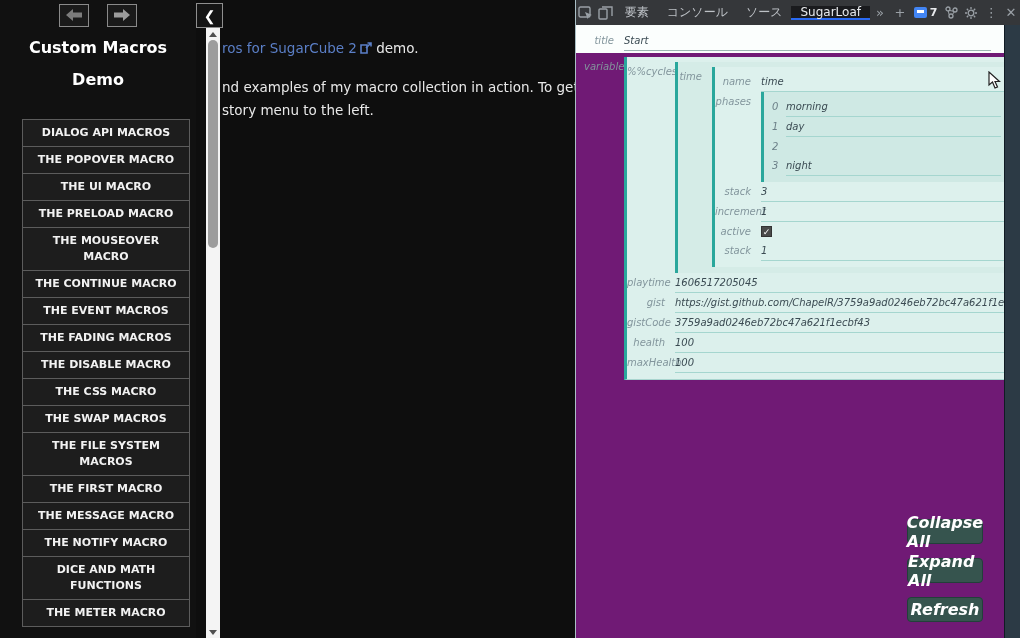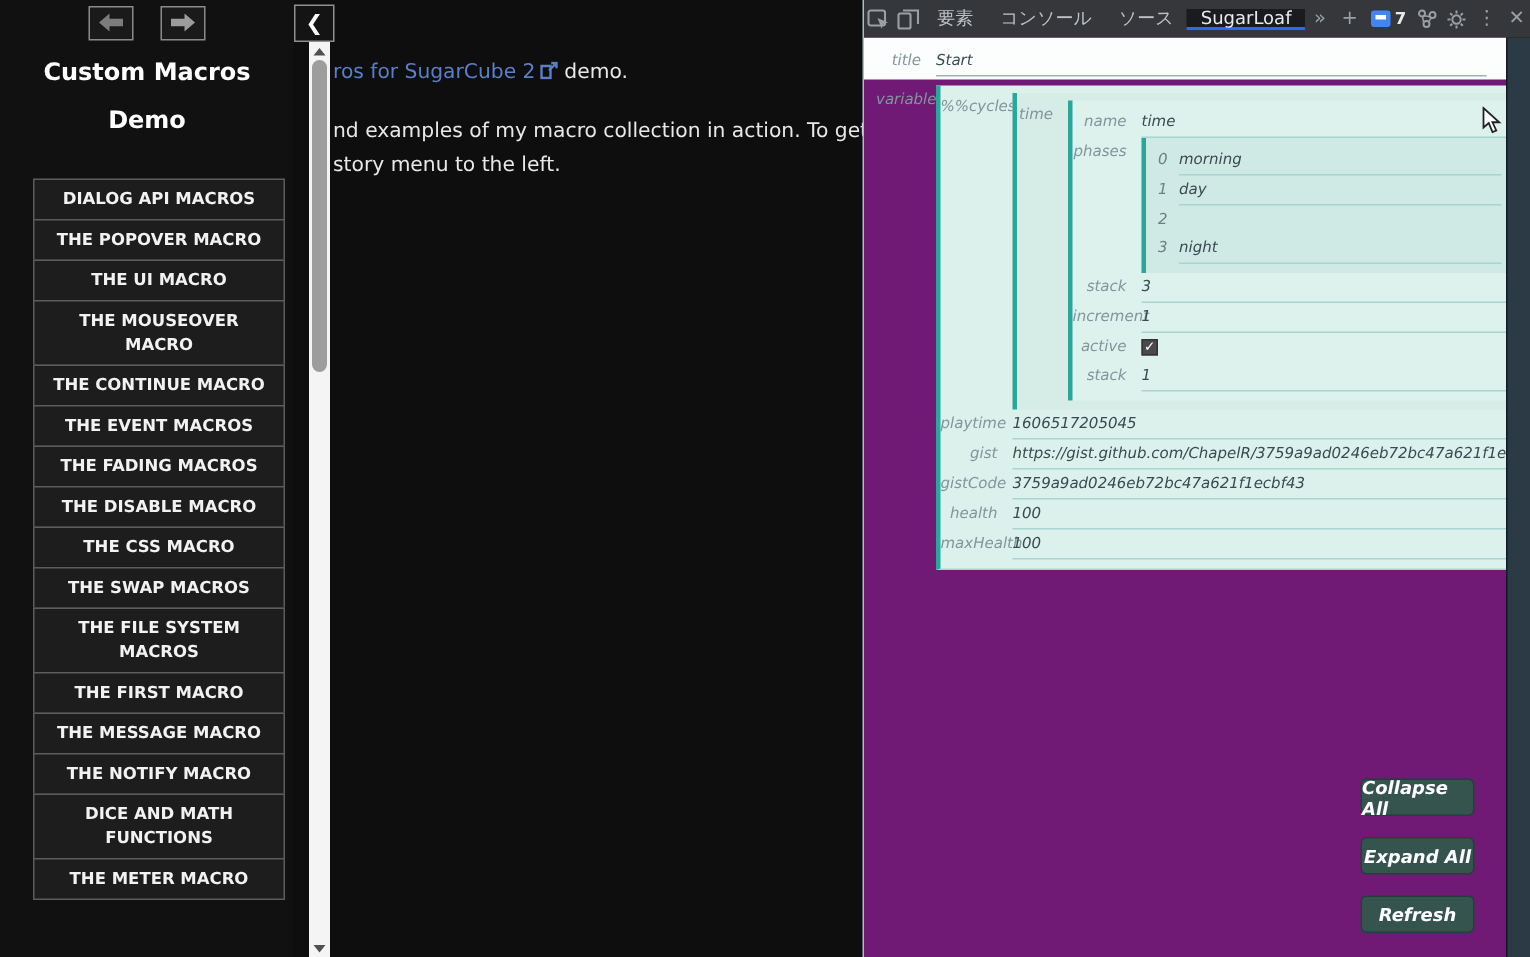--- a/index.html
+++ b/index.html
@@ -95,21 +95,21 @@
   .idx { color:#6b7f87; width:14px; text-align:left; padding-left:8px; flex-shrink:0; }
   .pval { border-bottom:1px solid #a5d6cf; flex:1; margin:0 10px 0 8px; }
 
   .checkbox { width:11px; height:11px; background:#4a4a4a; border:1px solid #333;
               color:#fff; font-size:9px; line-height:10px; text-align:center; margin-top:4px;
               cursor:pointer; }
 
   .dt-buttons { position:absolute; right:22px; bottom:16px; display:flex; flex-direction:column;
                 gap:14px; }
   .dt-btn { width:76px; height:25px; background:#36544e; border:1px solid #22403a; border-radius:4px;
-            color:#fff; font-size:12px; font-weight:bold; display:flex; align-items:center;
+            color:#fff; font-size:16px; font-weight:bold; display:flex; align-items:center;
             justify-content:center; cursor:pointer; font-family:"DejaVu Sans", sans-serif; }
 
   .cursor { position:absolute; left:412px; top:46px; z-index:9; }
 </style>
 </head>
 <body>
 
 <div class="stage">
 
   <div class="story">
@@ -134,20 +134,21 @@
 
       <div class="sidebar-title">
         <div>Custom Macros</div>
         <div>Demo</div>
       </div>
 
       <div class="menu">
         <div class="menu-item">DIALOG API MACROS</div>
         <div class="menu-item">THE POPOVER MACRO</div>
         <div class="menu-item">THE UI MACRO</div>
+        <div class="menu-item">THE PRELOAD MACRO</div>
         <div class="menu-item">THE MOUSEOVER MACRO</div>
         <div class="menu-item">THE CONTINUE MACRO</div>
         <div class="menu-item">THE EVENT MACROS</div>
         <div class="menu-item">THE FADING MACROS</div>
         <div class="menu-item">THE DISABLE MACRO</div>
         <div class="menu-item">THE CSS MACRO</div>
         <div class="menu-item">THE SWAP MACROS</div>
         <div class="menu-item">THE FILE SYSTEM MACROS</div>
         <div class="menu-item">THE FIRST MACRO</div>
         <div class="menu-item">THE MESSAGE MACRO</div>

